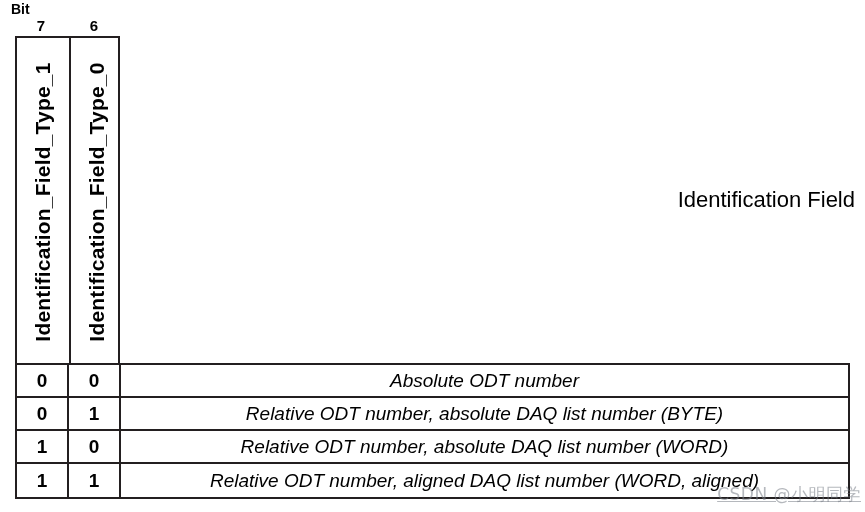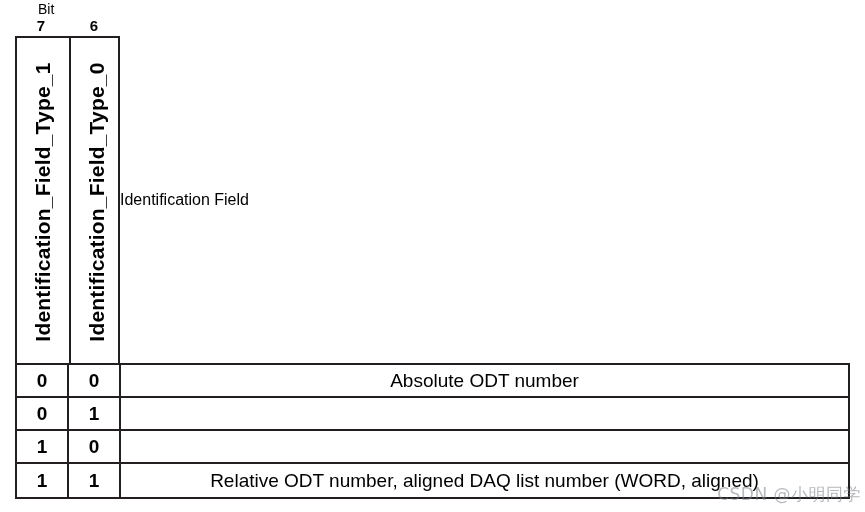--- a/index.html
+++ b/index.html
@@ -20,24 +20,24 @@
     position: absolute;
     left: 0;
     top: 0;
     width: 865px;
     height: 512px;
   }
 
   
   .bit-caption {
     position: absolute;
-    left: 38px;
+    left: 11px;
     top: 2px;
     font-size: 14px;
-    font-weight: normal;
+    font-weight: bold;
     letter-spacing: 0px;
     line-height: 15px;
   }
 
   .bit-num {
     position: absolute;
     top: 17px;
     font-size: 15px;
     font-weight: bold;
     text-align: center;
@@ -96,23 +96,23 @@
 
   
   .hdr-main {
     position: absolute;
     left: 105px;
     top: 0px;
     width: 735px;
     height: 327px;
     display: flex;
     align-items: center;
-    justify-content: flex-start;
+    justify-content: flex-end;
     text-align: center;
-    font-size: 16px;
+    font-size: 22px;
     line-height: 29px;
     box-sizing: border-box;
   }
 
   
   .rows {
     position: absolute;
     left: 0px;
     top: 327px;
     width: 835px;
@@ -140,33 +140,35 @@
     font-weight: bold;
   }
   .cell-desc {
     flex: 1;
     display: flex;
     align-items: center;
     justify-content: center;
     font-size: 19px;
     padding: 0 6px;
     box-sizing: border-box;
+    font-style: italic;
   }
 
   
   .watermark {
     position: absolute;
     right: 4px;
     bottom: 6px;
     font-size: 17px;
     color: rgba(120, 125, 135, 0.55);
     letter-spacing: 0.5px;
     white-space: nowrap;
     pointer-events: none;
     font-family: "DejaVu Sans", sans-serif;
+    text-decoration: underline;
   }
 </style>
 </head>
 <body>
 
 <div id="figure">
 
   <div class="bit-caption">Bit</div>
 
   <div class="bit-num bit-num-7">7</div>
@@ -196,25 +198,27 @@
 
       <div class="row">
         <div class="cell-bit">0</div>
         <div class="cell-bit">0</div>
         <div class="cell-desc">Absolute ODT number</div>
       </div>
 
       <div class="row">
         <div class="cell-bit">0</div>
         <div class="cell-bit">1</div>
-      </div>
-
-      <div class="row">
-        <div class="cell-bit">1</div>
-        <div class="cell-bit">0</div>
+        <div class="cell-desc">Relative ODT number, absolute DAQ list number (BYTE)</div>
+      </div>
+
+      <div class="row">
+        <div class="cell-bit">1</div>
+        <div class="cell-bit">0</div>
+        <div class="cell-desc">Relative ODT number, absolute DAQ list number (WORD)</div>
       </div>
 
       <div class="row">
         <div class="cell-bit">1</div>
         <div class="cell-bit">1</div>
         <div class="cell-desc">Relative ODT number, aligned DAQ list number (WORD, aligned)</div>
       </div>
 
     </div>
   </div>

